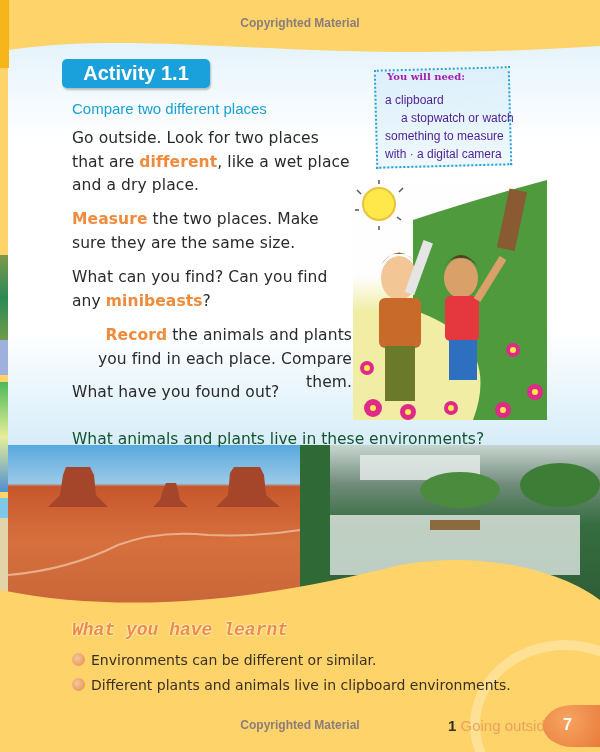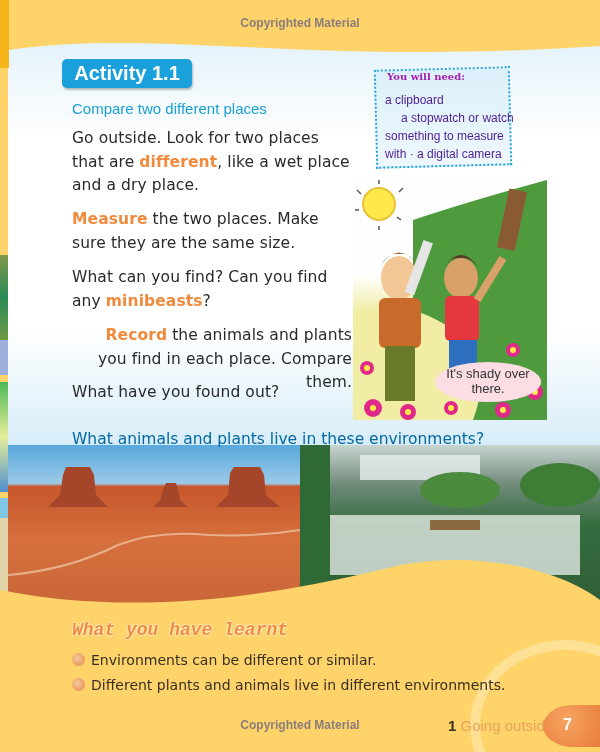--- a/index.html
+++ b/index.html
@@ -4,30 +4,30 @@
 <style>
   html, body { margin:0; padding:0; }
   body { width:600px; height:752px; position:relative; overflow:hidden; background:#fdd36a; font-family:"DejaVu Sans", sans-serif; }
   .top-band { position:absolute; left:0; top:0; width:600px; height:60px; background:#fdd36a; }
   .left-tab { position:absolute; left:0; top:0; width:9px; height:68px; background:#f6b619; z-index:5; }
   .sky-panel { position:absolute; left:8px; top:36px; width:592px; height:420px;
     background:linear-gradient(to bottom, #e3f2fb 0%, #ffffff 25%, #ffffff 70%, #d3ebf8 100%);
     clip-path:path('M0 14 C 150 -8, 300 30, 592 10 L 592 420 L 0 420 Z'); }
   .copyright-top { position:absolute; top:16px; left:0; width:600px; text-align:center; font-family:"Liberation Sans", sans-serif; font-weight:bold; font-size:12px; color:#8a7d7a; }
   .strip { position:absolute; left:0; width:8px; }
-  .activity-badge { position:absolute; left:62px; top:59px; width:130px; height:29px; background:#1aa0db; border-radius:5px; box-shadow:1px 2px 2px rgba(0,0,0,0.25); color:#fff; font-family:"Liberation Sans", sans-serif; font-weight:bold; font-size:20px; line-height:29px; text-align:center; }
+  .activity-badge { position:absolute; left:62px; top:59px; width:148px; height:29px; background:#1aa0db; border-radius:5px; box-shadow:1px 2px 2px rgba(0,0,0,0.25); color:#fff; font-family:"Liberation Sans", sans-serif; font-weight:bold; font-size:20px; line-height:29px; text-align:center; }
   .subtitle { position:absolute; left:72px; top:100px; font-family:"Liberation Sans", sans-serif; font-size:15px; color:#1a9fd4;text-align:center; }
   .para { position:absolute; left:72px; width:280px; font-family:"DejaVu Sans", sans-serif; font-size:15.5px; line-height:23.5px; color:#2a2a2a; letter-spacing:0.1px; }
   .hl { color:#f08a3c; font-weight:bold; }
   .need-box { position:absolute; left:375px; top:68px; width:132px; height:95px; background:linear-gradient(#dcf0fb, #eef8fd); border:2px dotted #2aa3d6; transform:rotate(-1.5deg); }
   .need-title { position:absolute; left:387px; top:71px; font-family:"DejaVu Serif", serif; font-weight:bold; font-size:10px; color:#a21caf; }
   .need-item { position:absolute; left:385px; font-family:"Liberation Sans", sans-serif; font-size:12px; color:#4c1d95; }
   .cartoon { position:absolute; left:353px; top:180px; width:194px; height:240px; overflow:hidden; background:linear-gradient(to bottom, #fefefe 0%, #fefefe 40%, #f1eda5 55%, #f1eda5 100%); }
   .bubble { position:absolute; border-radius:50%; text-align:center; font-family:"Liberation Sans", sans-serif; font-size:13px; color:#333; line-height:15px; }
-  .question { position:absolute; left:72px; top:430px; font-size:15.5px; color:#0369a1; z-index:3; }
+  .question { position:absolute; left:72px; top:430px; font-size:15.5px; color:#14532d; z-index:3; }
   .desert { position:absolute; left:8px; top:445px; width:292px; height:160px; background:linear-gradient(to bottom, #58a9dd 0%, #9bc9e8 24%, #c7572c 26%, #d6703d 60%, #c96638 100%); overflow:hidden; }
   .waterfall { position:absolute; left:300px; top:445px; width:300px; height:160px; background:linear-gradient(to bottom, #c8d5d0 0%, #6f8a79 25%, #356d3f 50%, #2f5d36 100%); overflow:hidden; }
   .yellow-wave { position:absolute; left:0; top:560px; width:600px; height:192px; background:#fdd36a;
     clip-path:path('M0 30 C 150 60, 300 30, 400 5 C 480 -10, 560 10, 600 40 L 600 192 L 0 192 Z'); z-index:2; }
   .learnt-title { position:absolute; left:72px; top:620px; font-family:Liberation Mono, monospace; font-weight:bold; font-style:italic; font-size:18px; color:#f28c3d; text-shadow:0 0 2px #fff, 0 0 2px #fff; z-index:3; }
   .learnt-item { position:absolute; left:72px; font-size:14px; color:#3a2f25; z-index:3; }
   .swirl { display:inline-block; width:13px; height:13px; border-radius:50%; background:radial-gradient(circle at 40% 40%, #f6c79a, #e38a4a); margin-right:6px; vertical-align:-1px; }
   .copyright-bottom { position:absolute; top:718px; left:0; width:600px; text-align:center; font-family:"Liberation Sans", sans-serif; font-weight:bold; font-size:12px; color:#8a7d7a; z-index:3; }
   .chapter { position:absolute; left:448px; top:717px; font-family:"Liberation Sans", sans-serif; font-size:15px; color:#e8a45a; z-index:3; }
   .chapter b { color:#3a2f25; }
@@ -111,21 +111,20 @@
     <g fill="#ffe94a">
       <circle cx="20" cy="228" r="3"></circle>
         <circle cx="55" cy="232" r="3"></circle>
         <circle cx="98" cy="228" r="3"></circle>
       <circle cx="150" cy="230" r="3"></circle>
         <circle cx="182" cy="212" r="3"></circle>
         <circle cx="160" cy="170" r="3"></circle>
       <circle cx="14" cy="188" r="3"></circle>
     </g>
   </svg>
-  <div class="bubble" style="left:82px;top:182px;width:106px;height:40px;background:#fbdde3;padding-top:4px;box-sizing:border-box;">It's shady over there.</div>
 </div>
 
 <div class="desert">
   <svg width="292" height="160">
     <path d="M55 30 L58 22 L82 22 L86 30 L88 50 L100 62 L40 62 L52 50 Z" fill="#a5452a"></path>
     <path d="M155 45 L158 38 L168 38 L170 45 L172 55 L180 62 L145 62 L152 55 Z" fill="#a5452a"></path>
     <path d="M222 28 L226 22 L252 22 L256 30 L258 50 L272 62 L208 62 L220 50 Z" fill="#a5452a"></path>
     <path d="M0 130 Q60 125 110 100 Q150 85 200 90 Q250 92 292 85" stroke="#e8b08a" stroke-width="2" fill="none"></path>
   </svg>
 </div>
@@ -142,21 +141,21 @@
 <div class="question">What animals and plants live in these environments?</div>
 
 <div class="yellow-wave"></div>
 <div class="swoosh"></div>
 
 <div class="learnt-title">What you have learnt</div>
 <div class="learnt-item" style="top:652px;">
   <span class="swirl"></span><span>Environments can be different or similar.</span>
 </div>
 <div class="learnt-item" style="top:677px;">
-  <span class="swirl"></span><span>Different plants and animals live in different environments.</span>
+  <span class="swirl"></span><span>Different plants and animals live in clipboard environments.</span>
 </div>
 
 <div class="copyright-bottom">Copyrighted Material</div>
 <div class="chapter">
   <b>1</b>
   <span>Going outside</span>
 </div>
 <div class="page-num">7</div>
 
 </body></html>

